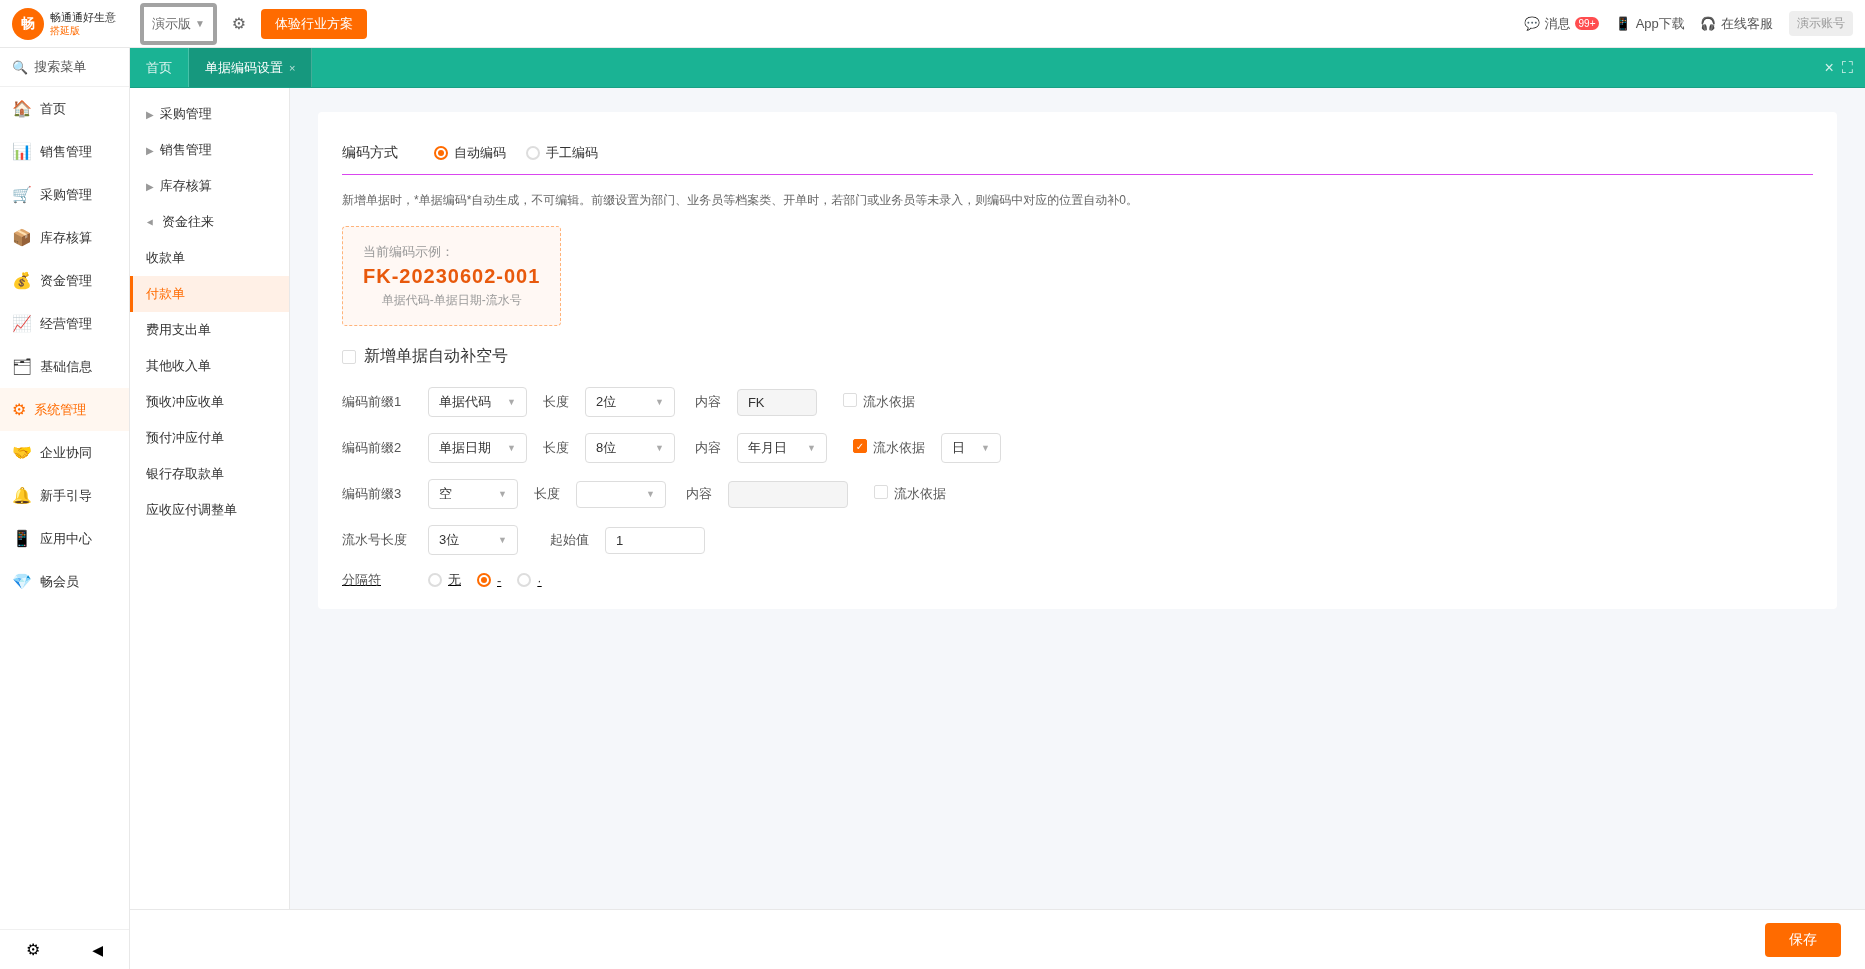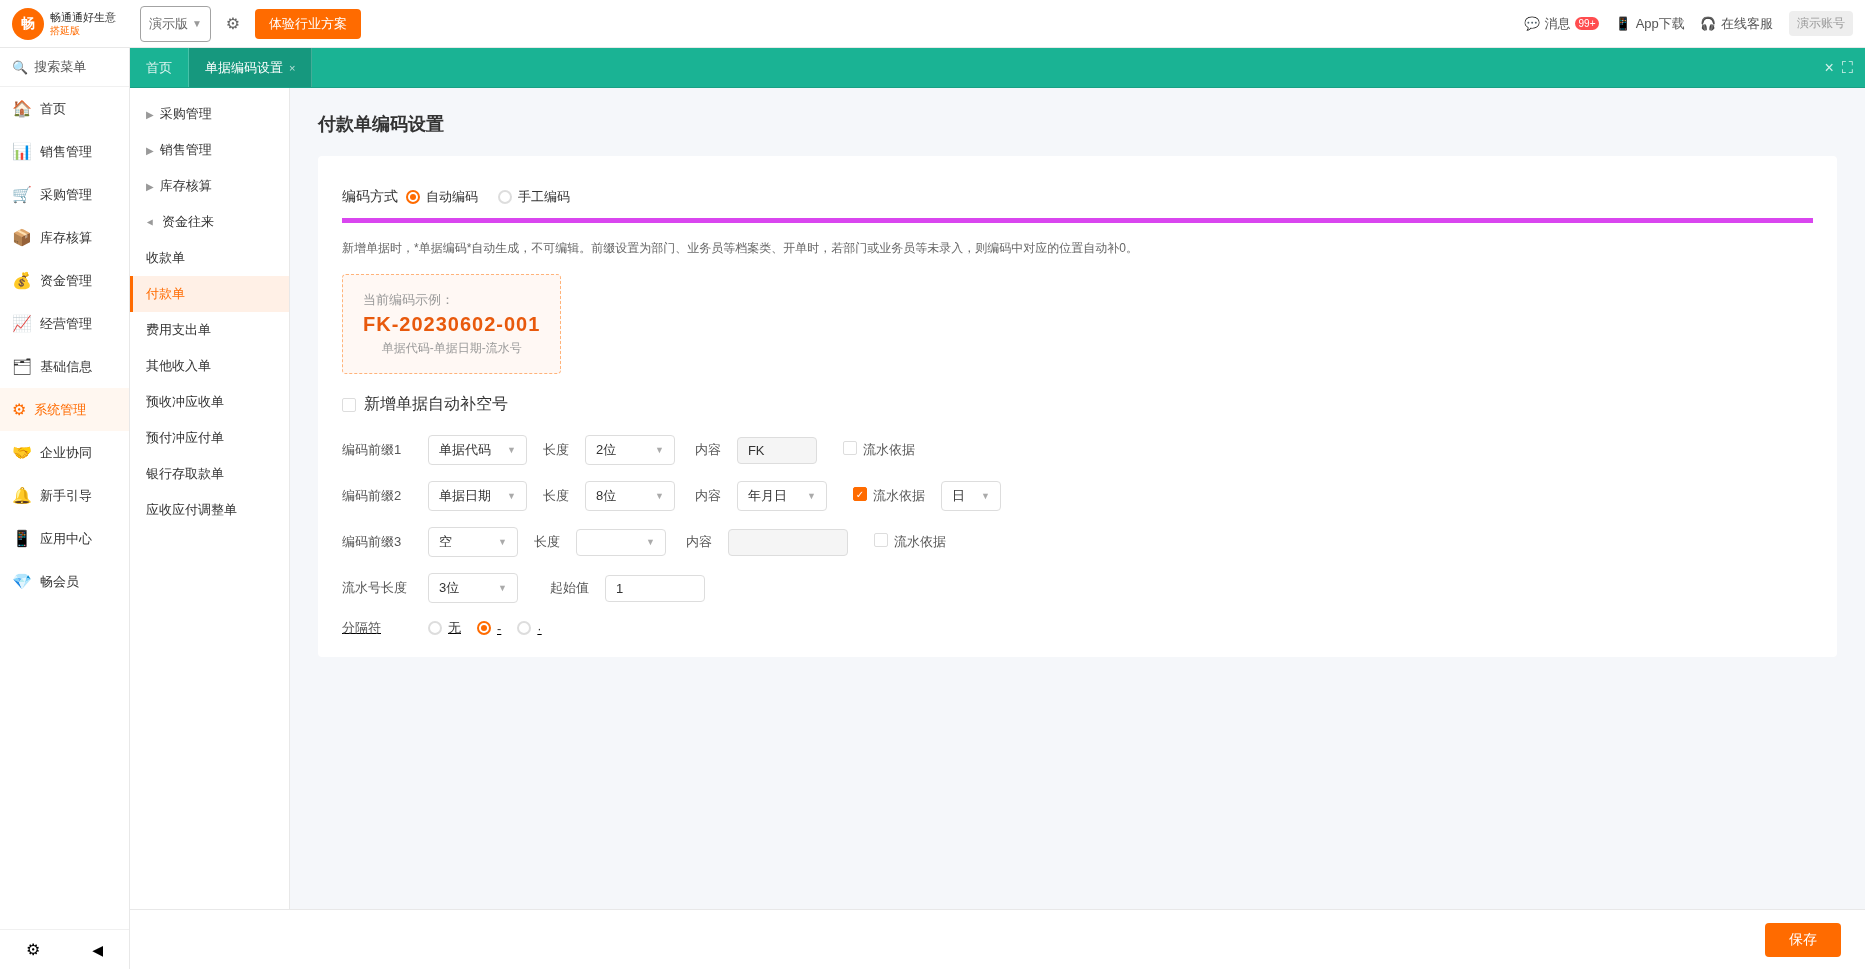--- a/index.html
+++ b/index.html
@@ -39,21 +39,21 @@
       flex: 1;
       display: flex;
       align-items: center;
       gap: 8px;
     }
     .company-selector {
       display: flex;
       align-items: center;
       gap: 4px;
       padding: 8px 8px;
-      border: 1px solid #a3a3a3;
+      border: 4px solid #a3a3a3;
       border-radius: 4px;
       cursor: pointer;
       font-size: 13px;
       color: #666;
     }
     .chevron { font-size: 10px; color: #999; }
     .gear-btn {
       width: 28px;
       height: 28px;
       display: flex;
@@ -258,24 +258,24 @@
     .card {
       background: #fff;
       border-radius: 4px;
       padding: 20px 24px;
     }
 
     
     .encoding-method-row {
       display: flex;
       align-items: center;
-      gap: 8px;
+      gap: 36px;
       margin-bottom: 16px;
       padding: 12px 0;
-      border-bottom: 5px solid #d946ef;
+      border-bottom: 1px solid #d946ef;
     }
     .encoding-label { font-size: 14px; color: #333; }
     .radio-group { display: flex; align-items: center; gap: 20px; }
     .radio-option {
       display: flex;
       align-items: center;
       gap: 6px;
       font-size: 13px;
       color: #333;
       cursor: pointer;
@@ -625,21 +625,20 @@
         </div>
         <div class="sec-sidebar-item">
           <span>银行存取款单</span>
         </div>
         <div class="sec-sidebar-item">
           <span>应收应付调整单</span>
         </div>
       </div>
 
       <div class="main-content">
-        <div class="page-title">付款单编码设置</div>
 
         <div class="card">
           
           <div class="encoding-method-row">
             <span class="encoding-label">编码方式</span>
             <div class="radio-group">
               <label class="radio-option">
                 <div class="radio-dot checked"></div>
                 <span>自动编码</span>
               </label>

